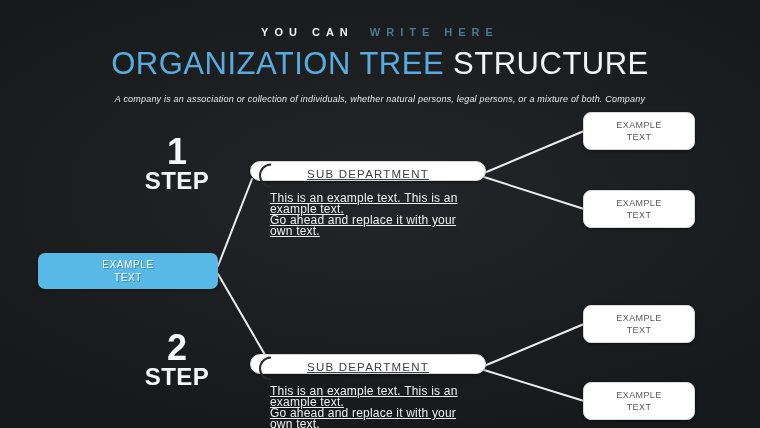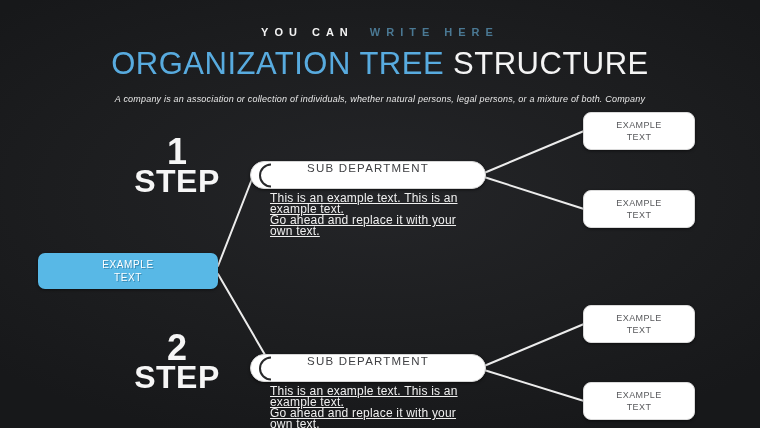--- a/index.html
+++ b/index.html
@@ -40,32 +40,33 @@
     background:#58b8e6;border-radius:7px;
     display:flex;flex-direction:column;align-items:center;justify-content:center;
     color:#ffffff;font-size:10px;line-height:13px;letter-spacing:0.6px;
     text-shadow:1px 1px 0 rgba(20,80,115,.45);
     box-shadow:0 1px 3px rgba(0,0,0,.5);
   }
 
   
   .step{position:absolute;width:92px;text-align:center;color:#f6f6f6;}
   .step .num{font-size:36px;font-weight:bold;line-height:36px;}
-  .step .lbl{font-size:32px;font-weight:bold;line-height:24px;margin-top:-1px;letter-spacing:0.5px;}
+  .step .lbl{font-size:24px;font-weight:bold;line-height:24px;margin-top:-1px;letter-spacing:0.5px;}
   .step-1{left:131px;top:134px;}
   .step-2{left:131px;top:330px;}
 
   
   .pill{
-    position:absolute;left:250px;width:236px;height:28px;
+    position:absolute;left:250px;width:236px;height:20px;
     background:#ffffff;border:1px solid #d6d6d6;border-radius:15px;
     box-sizing:border-box;
-    display:flex;align-items:flex-start;justify-content:center;
+    display:flex;align-items:flex-end;justify-content:center;
     color:#404144;font-size:11.5px;letter-spacing:1.2px;
     box-shadow:0 1px 3px rgba(0,0,0,.55);
+    text-decoration:underline;
   }
   .pill-1{top:161px;}
   .pill-2{top:354px;}
   .crescent{position:absolute;left:3px;top:0px;}
 
   .desc{
     position:absolute;left:270px;width:200px;
     color:#f0f0f0;font-size:12px;line-height:11px;letter-spacing:0.2px;text-decoration:underline;
   }
   .desc-1{top:193px;}

